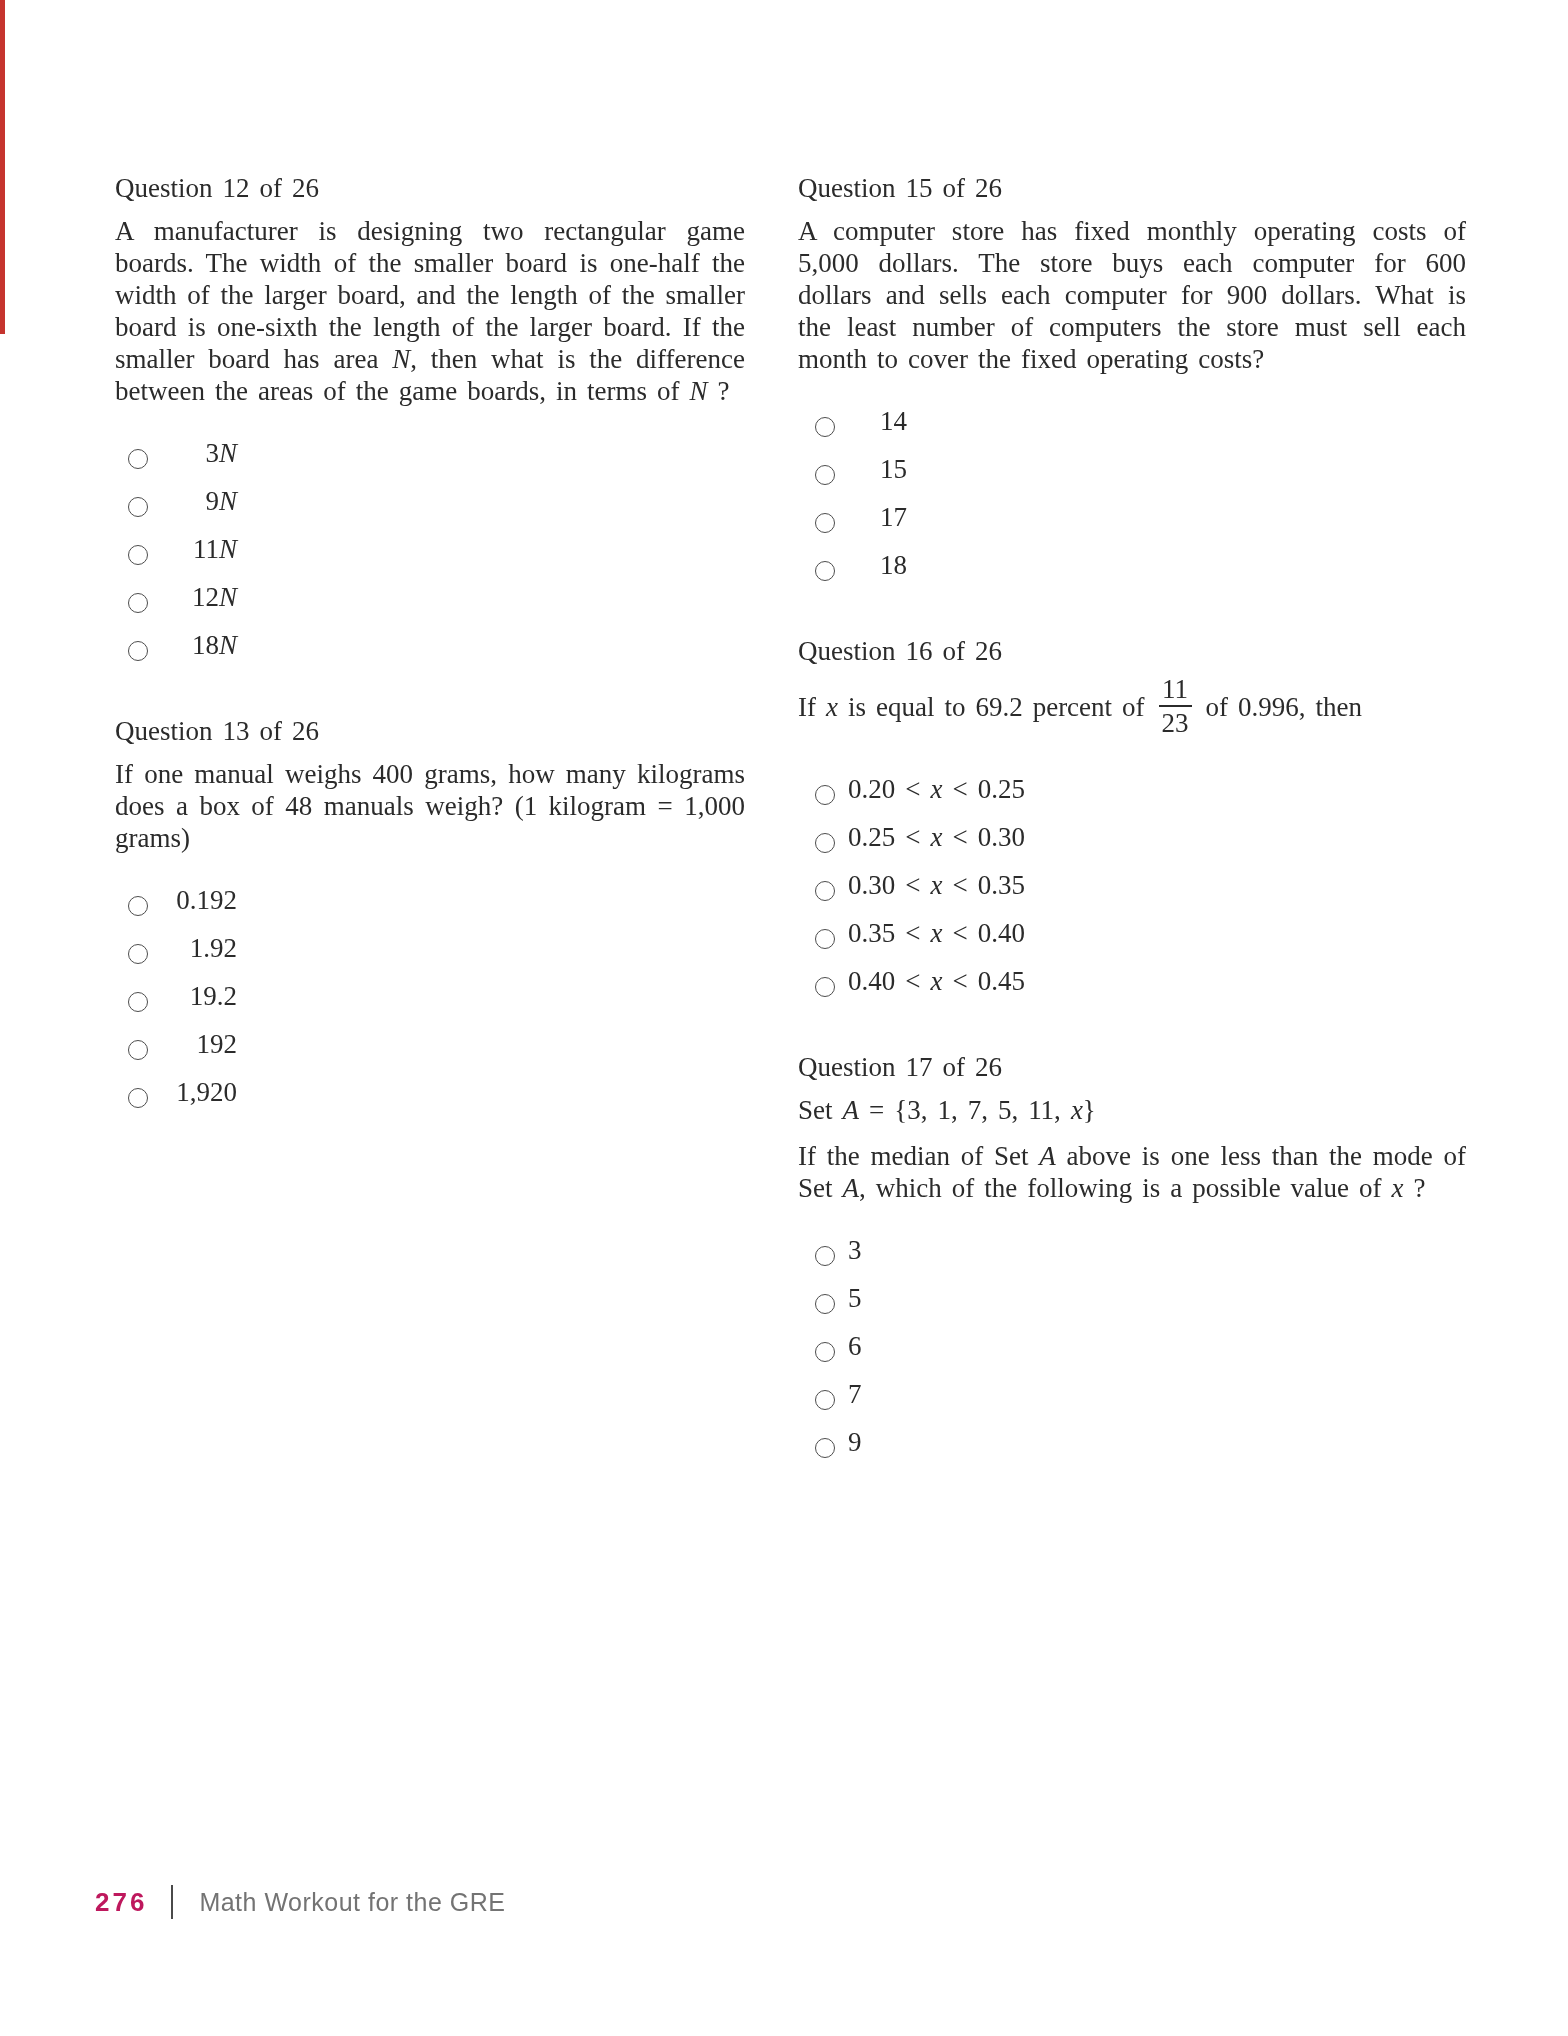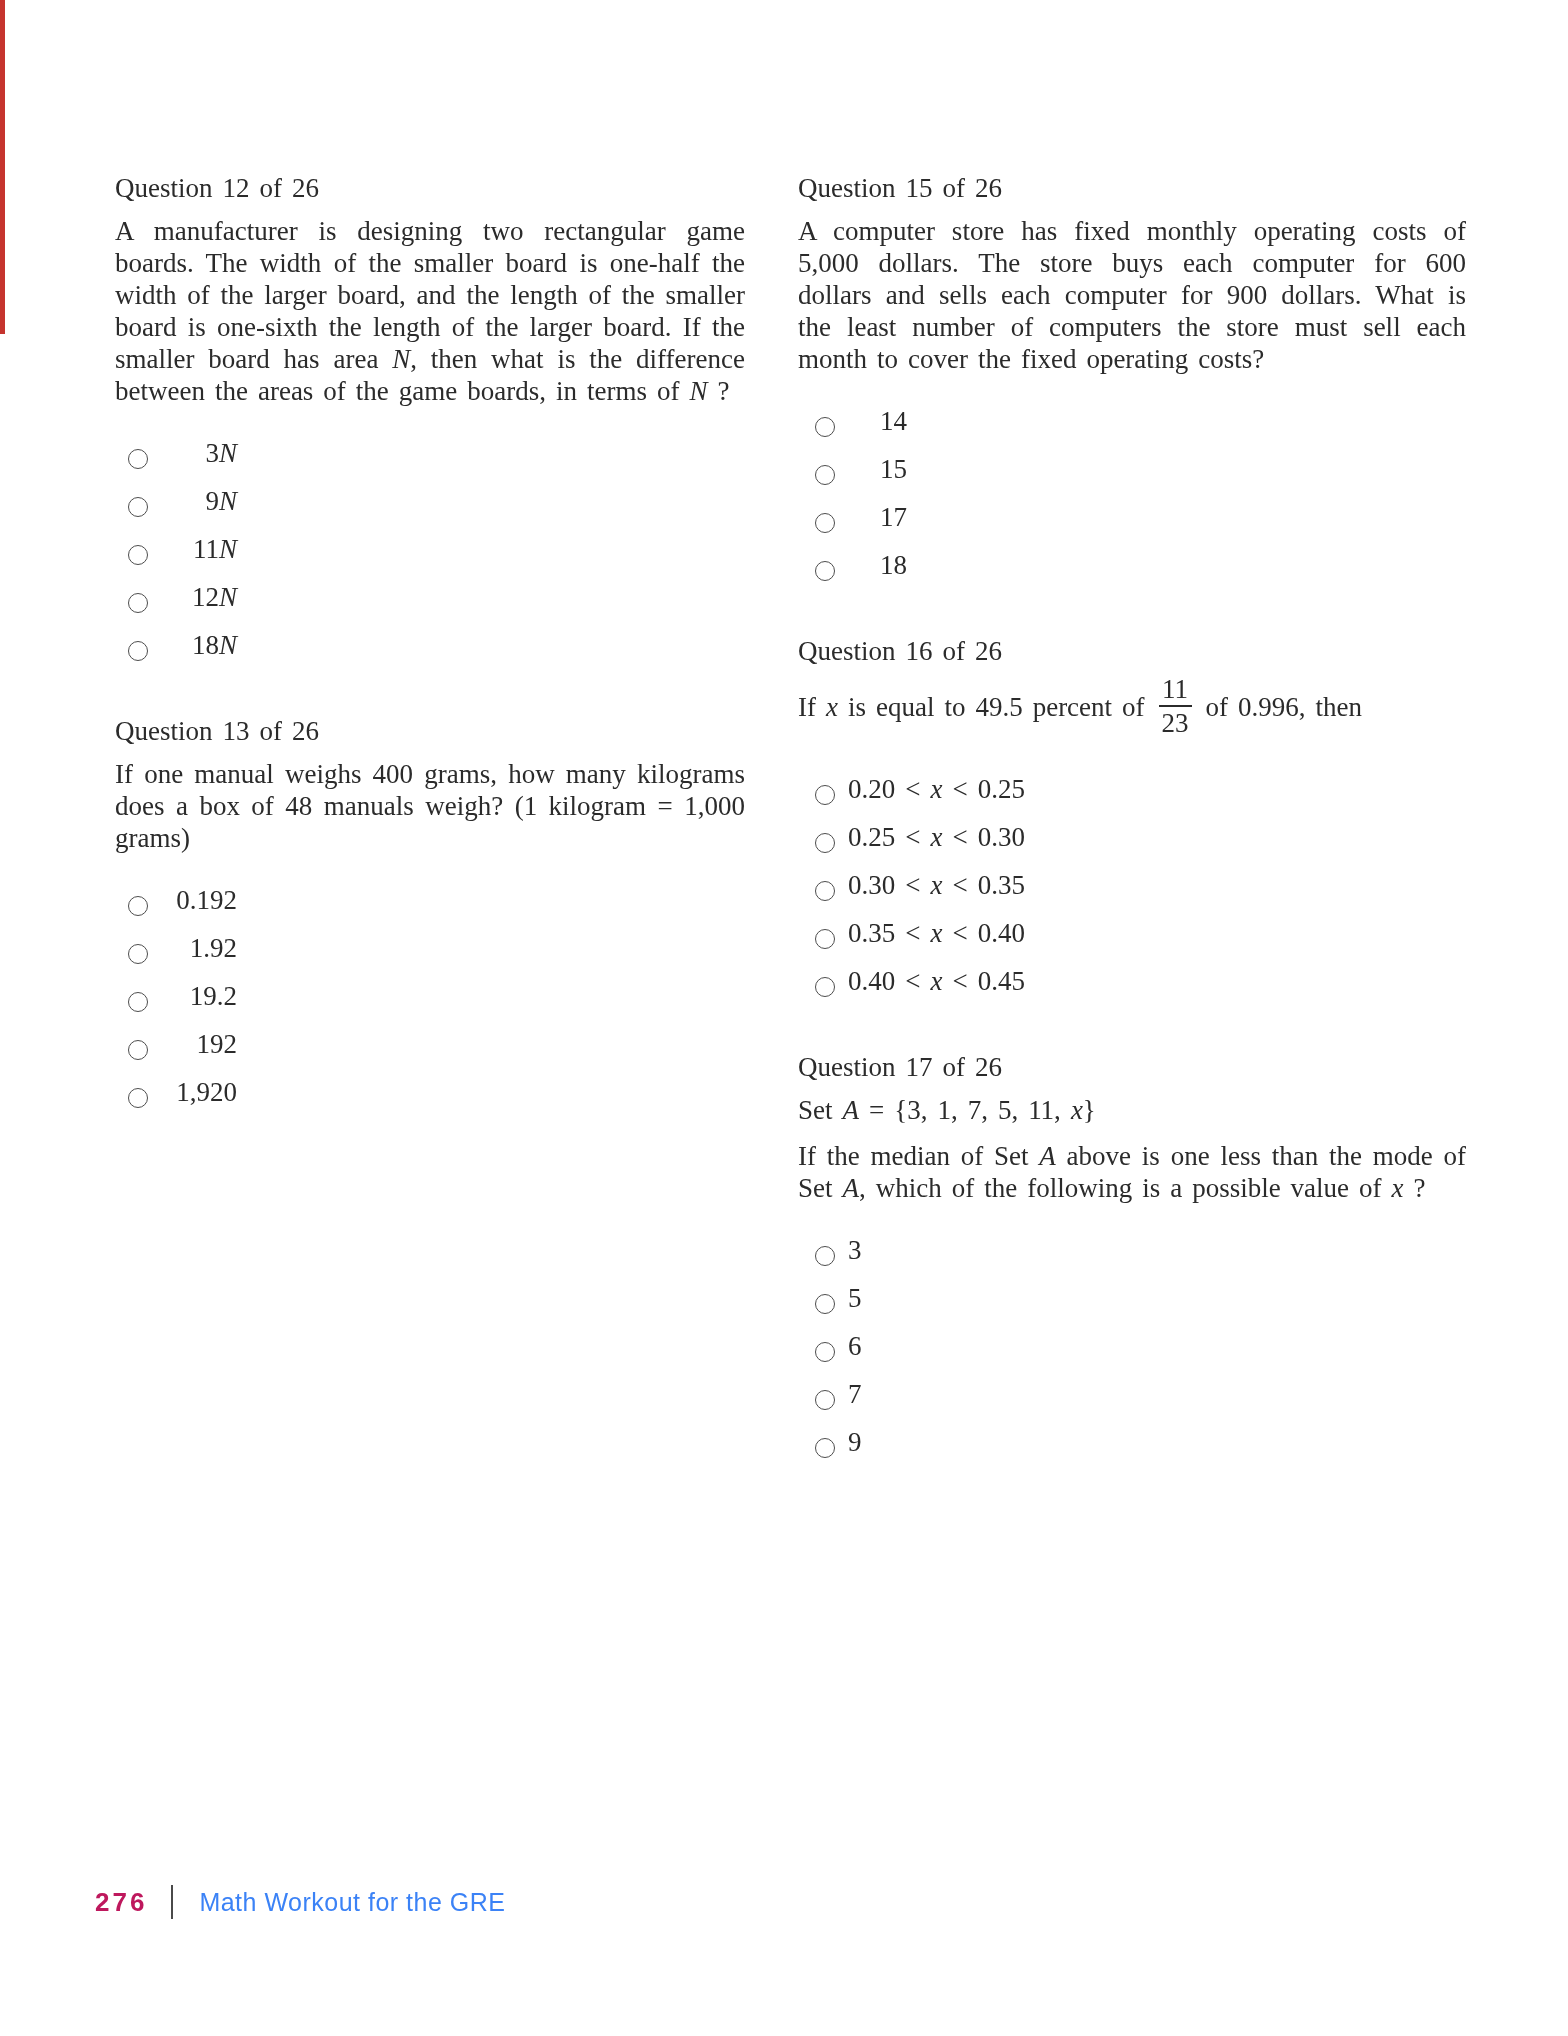--- a/index.html
+++ b/index.html
@@ -43,21 +43,21 @@
     margin:23px 0 0 178px;width:128px;height:42px;
     border:2.5px solid #3c3c3c;background:#fff;
   }
   .footer{
     position:absolute;left:95px;top:1884px;height:36px;
     display:flex;align-items:center;
     font-family:"Liberation Sans", sans-serif;
   }
   .footer .pagenum{font-size:26px;font-weight:bold;letter-spacing:3px;color:#be185d;}
   .footer .fsep{width:2px;height:34px;background:#4a4a4a;margin:0 26px 0 24px;}
-  .footer .ftitle{font-size:25px;color:#3b82f6;letter-spacing:0.5px;}
+  .footer .ftitle{font-size:25px;color:#737373;letter-spacing:0.5px;}
 </style>
 </head>
 <body>
 
 <div class="page">
 
   <div class="stripe" style="background: rgb(197, 52, 46);"></div>
 
   <div class="col col-left">
 
@@ -138,21 +138,21 @@
         </div>
         <div class="opt">
           <span class="radio"></span>
           <span class="opt-lbl" style="margin-left:45px;">18</span>
         </div>
       </div>
     </div>
 
     <div class="question">
       <p class="q-header">Question 16 of 26</p>
-      <p class="q16-intro"><span>If </span><i>x</i><span> is equal to 49.5 percent of </span><span class="frac"><span class="fnum">11</span><span class="fden">23</span></span><span> of 0.996, then</span></p>
+      <p class="q16-intro"><span>If </span><i>x</i><span> is equal to 69.2 percent of </span><span class="frac"><span class="fnum">11</span><span class="fden">23</span></span><span> of 0.996, then</span></p>
       <div class="options">
         <div class="opt">
           <span class="radio"></span>
           <span class="opt-lbl"><span>0.20 &lt; </span><i>x</i><span> &lt; 0.25</span></span>
         </div>
         <div class="opt">
           <span class="radio"></span>
           <span class="opt-lbl"><span>0.25 &lt; </span><i>x</i><span> &lt; 0.30</span></span>
         </div>
         <div class="opt">

